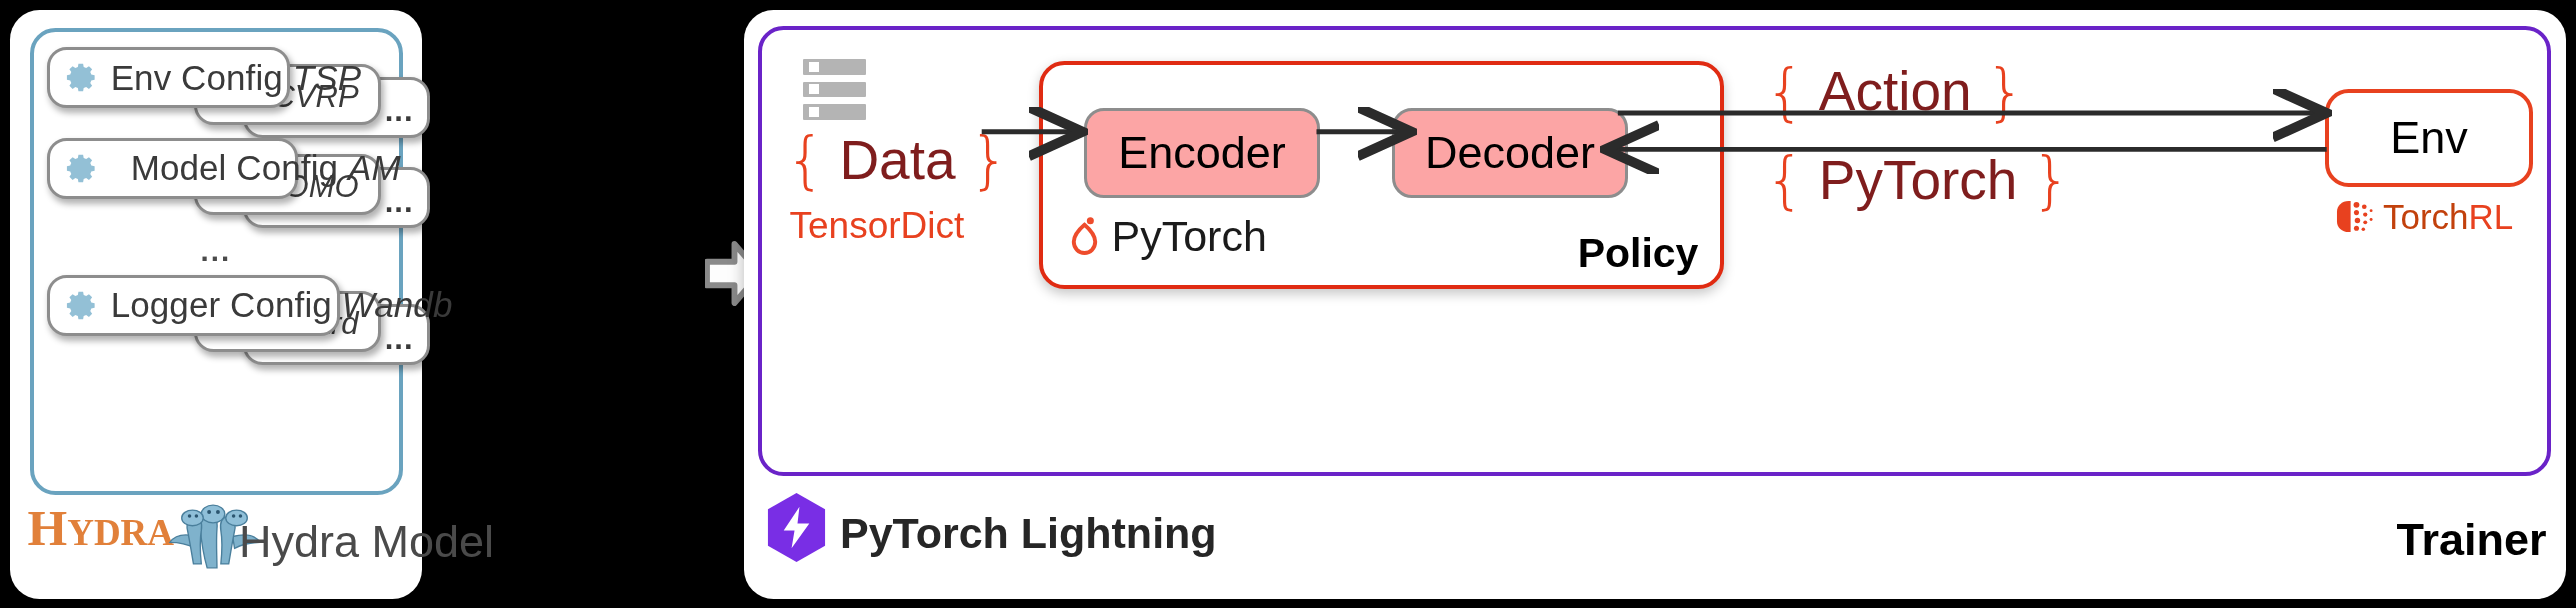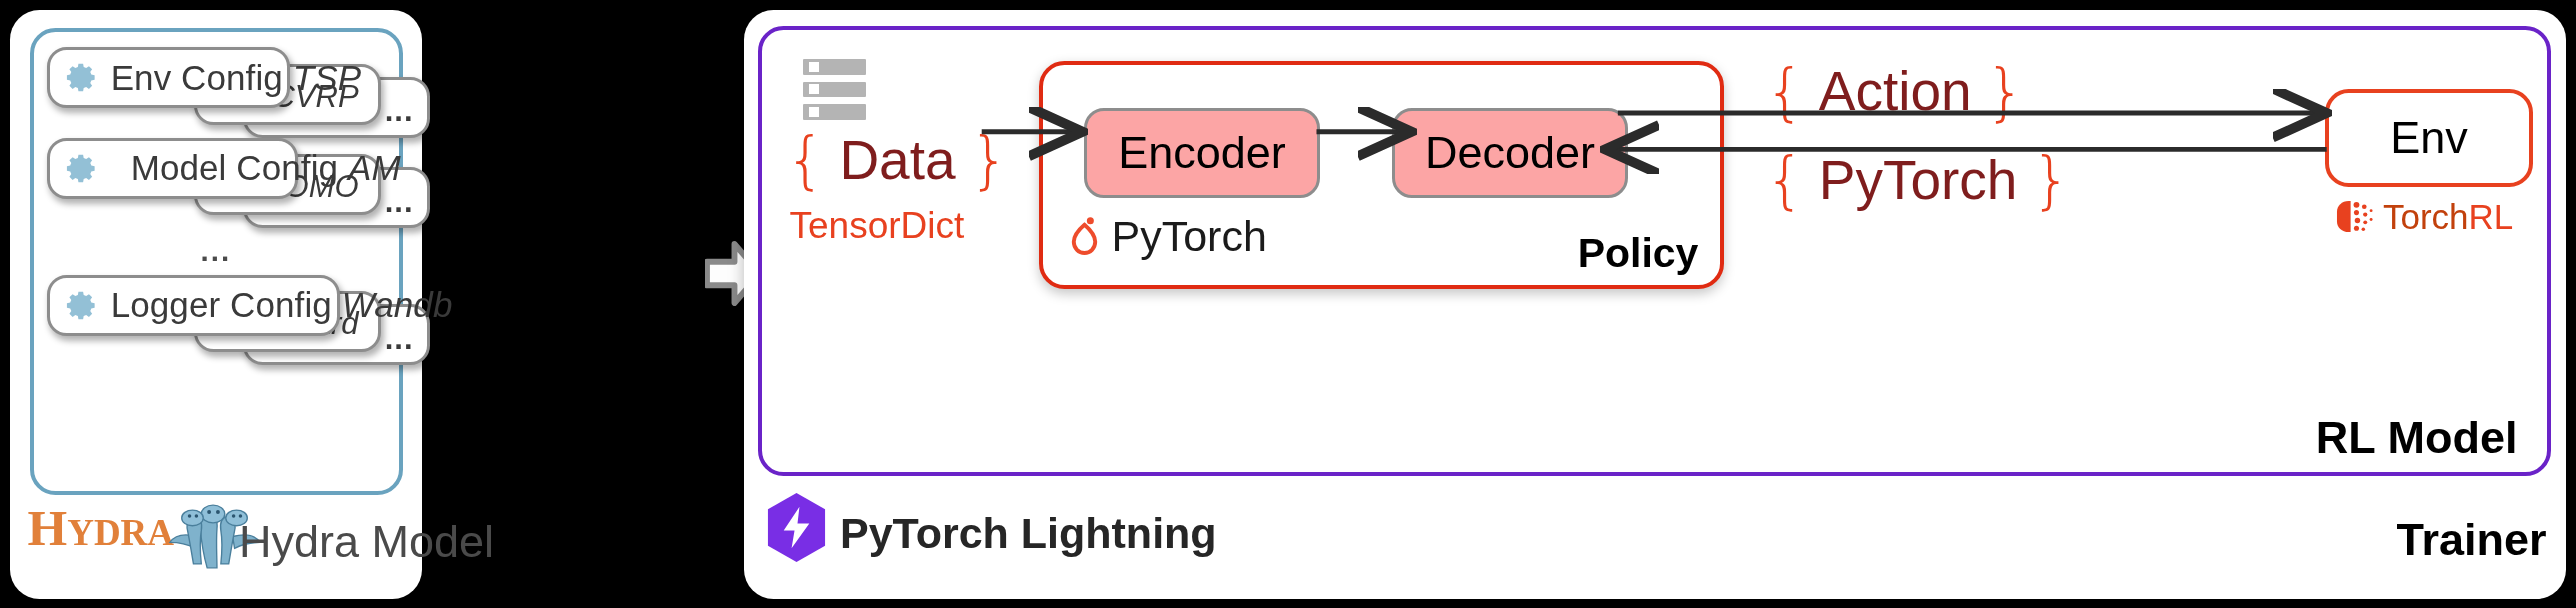--- a/index.html
+++ b/index.html
@@ -256,21 +256,20 @@
           <circle cx="24" cy="32" r="2.6"></circle>
             <circle cx="31" cy="33" r="1.8"></circle>
           <circle cx="39" cy="14" r="1.5"></circle>
             <circle cx="39" cy="23" r="1.5"></circle>
         </g>
       </svg>
       <span class="torchrl-t">Torch</span>
         <span class="torchrl-rl">RL</span>
     </div>
 
-    <div class="rlmodel" style="right:29.5px;bottom:7.9px;">RL Model</div>
   </div>
 
   <svg class="ov" viewBox="0 0 2624 620" width="2576" height="609">
     <defs>
       <marker id="ah" markerWidth="12" markerHeight="12" refX="9" refY="5" orient="auto" markerUnits="strokeWidth">
         <path d="M0,0 L11,5 L0,10" fill="none" stroke="#2b2b2b" stroke-width="2"></path>
       </marker>
     </defs>
 
     <line x1="1000" y1="134" x2="1093" y2="134" stroke="#2b2b2b" stroke-width="5" marker-end="url(#ah)"></line>

